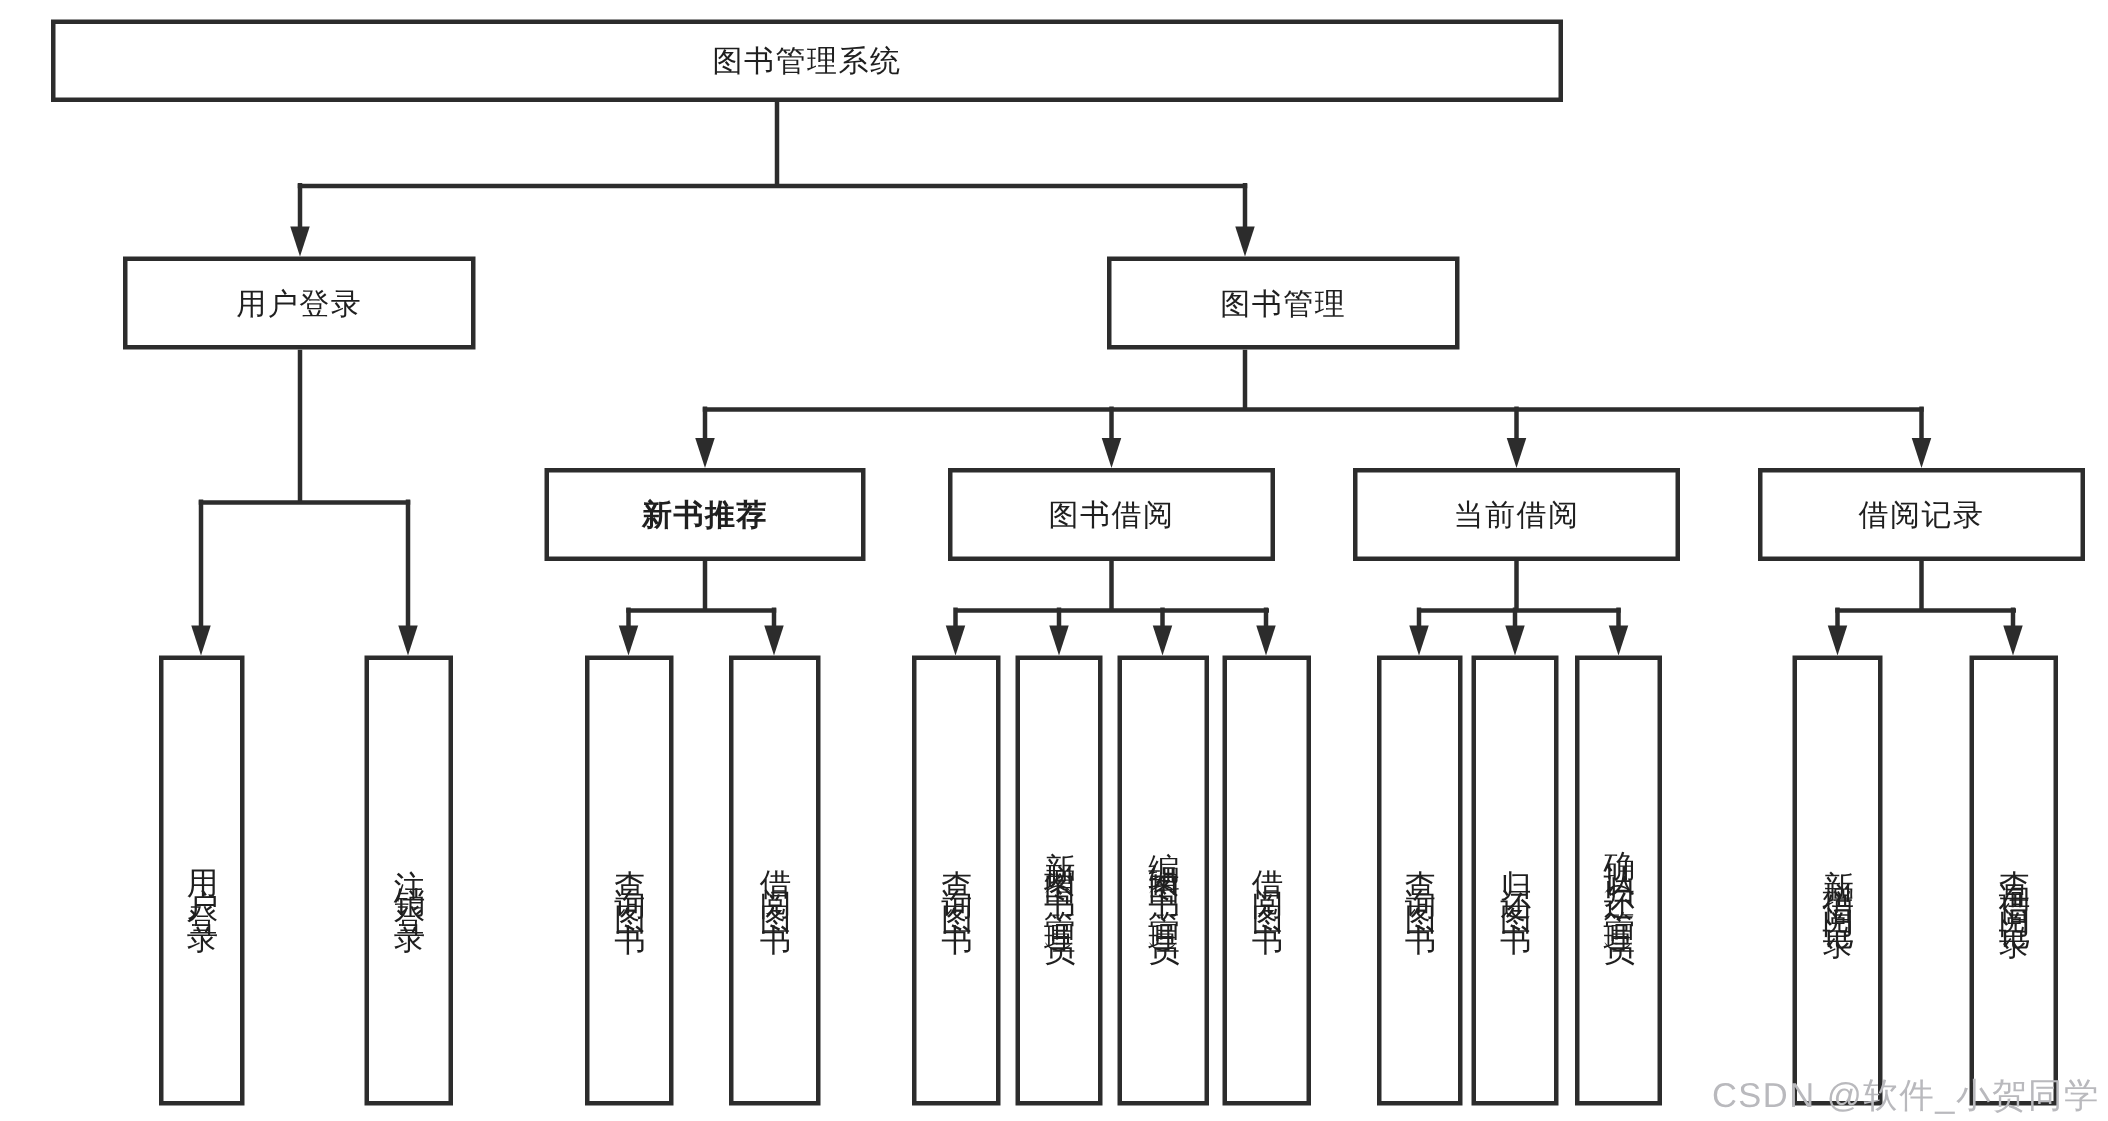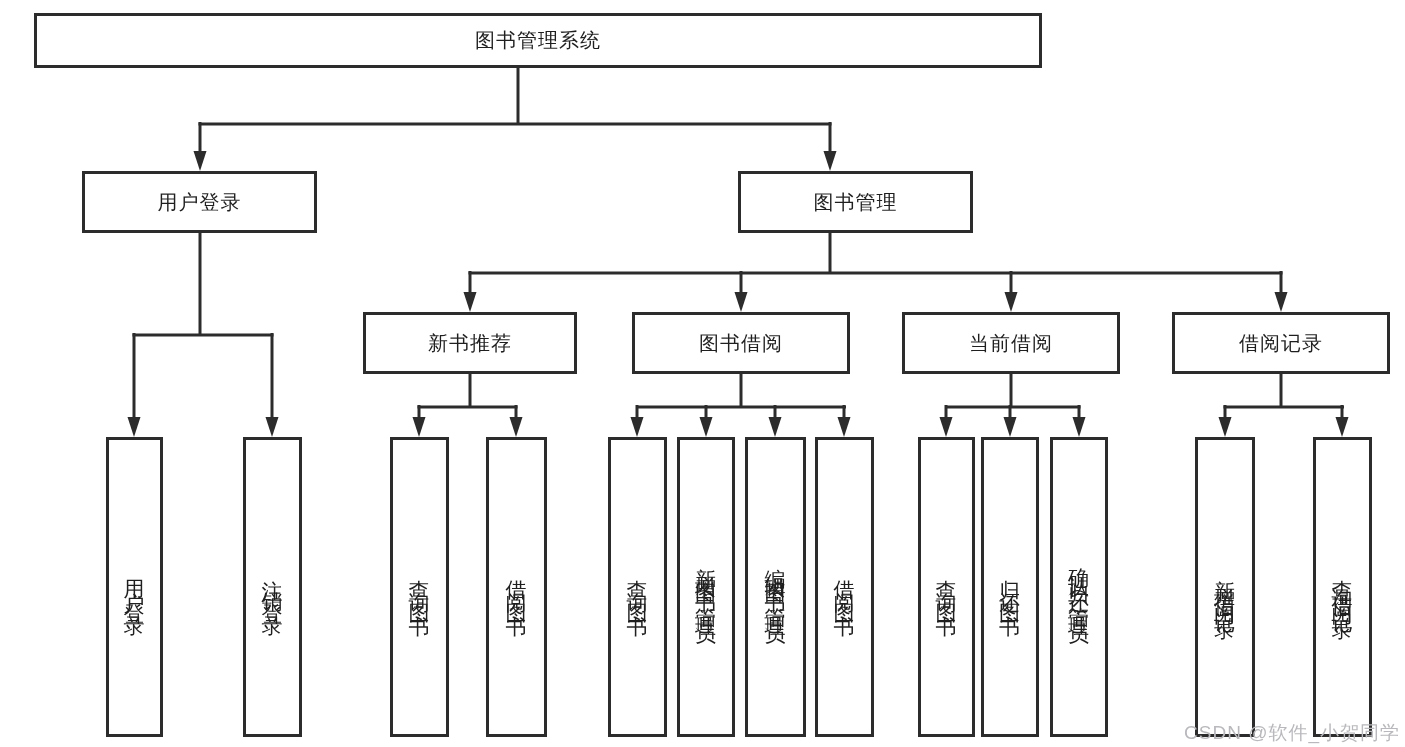--- a/index.html
+++ b/index.html
@@ -22,21 +22,21 @@
   .h-label { font-size:20px; letter-spacing:1px; white-space:nowrap; }
   .leaf { top:437px; height:300px; }
   .v-label {
     writing-mode:vertical-rl; text-orientation:mixed;
     font-size:21px; line-height:1; white-space:nowrap;
   }
   .v-short { letter-spacing:12px; }
   .v-mid   { letter-spacing:8px; }
   .watermark {
     position:absolute; right:5px; bottom:1px;
-    font-size:19px; color:#b9b9bd; letter-spacing:1px;
+    font-size:23px; color:#b9b9bd; letter-spacing:1px;
     z-index:5; white-space:nowrap;
   }
 </style>
 </head>
 <body>
 
 <div class="canvas">
 
   <svg class="connectors" viewBox="0 0 1405 747" xmlns="http://www.w3.org/2000/svg">
     <g>
@@ -111,21 +111,21 @@
     <span class="h-label">图书管理系统</span>
   </div>
 
   <div class="node" style="left:82px; top:171px; width:235px; height:62px;">
     <span class="h-label">用户登录</span>
   </div>
   <div class="node" style="left:712px; top:171px; width:235px; height:62px;margin-left:26px;">
     <span class="h-label">图书管理</span>
   </div>
 
-  <div class="node" style="left:363px; top:312px; width:214px; height:62px;">
+  <div class="node" style="left:363px; top:312px; width:214px; height:62px;font-weight:bold;">
     <span class="h-label">新书推荐</span>
   </div>
   <div class="node" style="left:632px; top:312px; width:218px; height:62px;align-items:center;">
     <span class="h-label">图书借阅</span>
   </div>
   <div class="node" style="left:902px; top:312px; width:218px; height:62px;font-family:Liberation Serif, serif;">
     <span class="h-label">当前借阅</span>
   </div>
   <div class="node" style="left:1172px; top:312px; width:218px; height:62px;">
     <span class="h-label">借阅记录</span>

